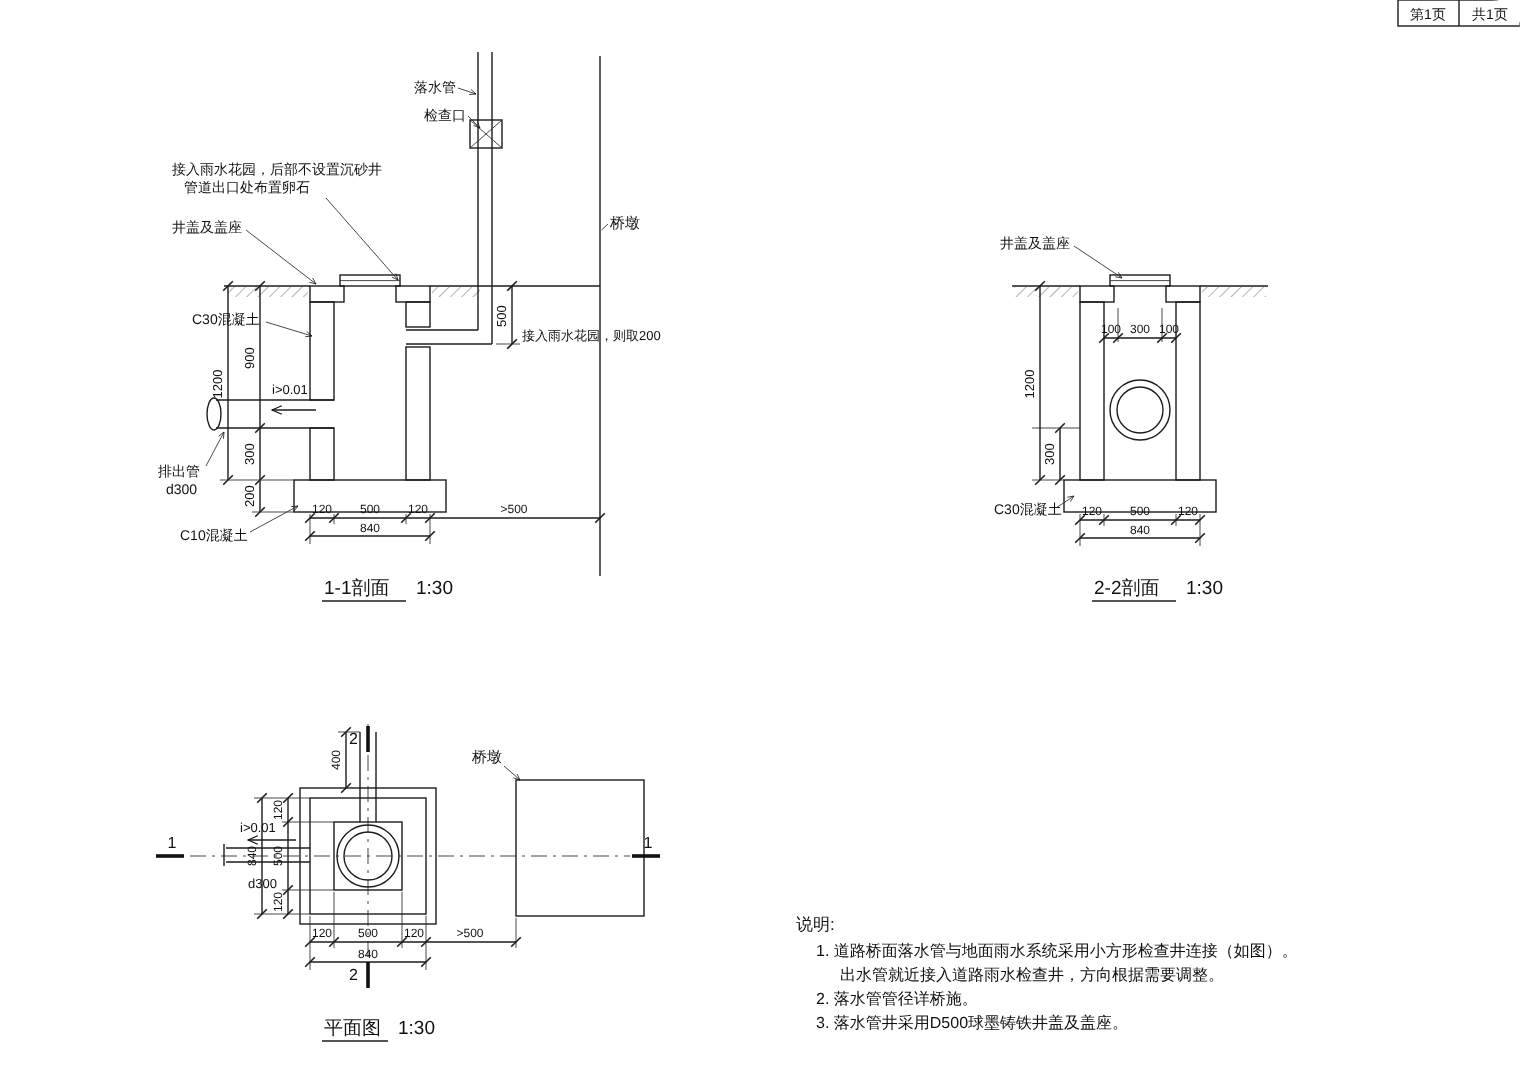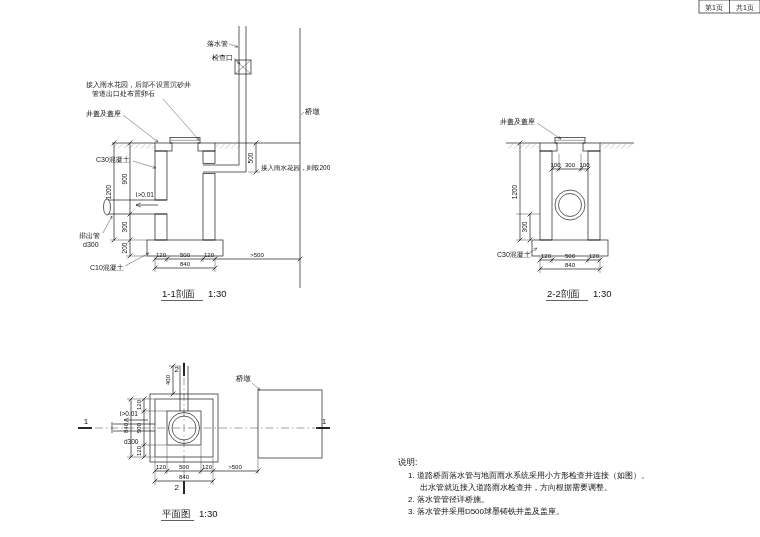--- a/index.html
+++ b/index.html
@@ -1,16 +1,16 @@
 <!DOCTYPE html>
 <html><head>
 <meta charset="utf-8">
 <style>
   html,body{margin:0;padding:0;background:#fff;}
-  .sheet{position:relative;width:760px;height:537px;background:#ffffff;overflow:hidden;}
+  .sheet{position:relative;width:760px;height:537px;background:#ffffff;overflow:hidden;border-radius:14px;}
   svg{display:block;}
   text{fill:#111;font-family:"Liberation Sans","DejaVu Sans",sans-serif;}
   .t6{font-size:6px;} .t65{font-size:6.5px;} .t7{font-size:7px;} .t75{font-size:7.5px;}
   .t8{font-size:8px;} .t85{font-size:8.5px;} .t95{font-size:9.5px;}
   .ln{stroke:#1c1c1c;stroke-width:0.7;fill:none;}
   .thin{stroke:#333;stroke-width:0.45;fill:none;}
   .thick{stroke:#111;stroke-width:1.8;fill:none;}
   .dash{stroke-dasharray:8 3 1.5 3;}
 </style>
 </head>

